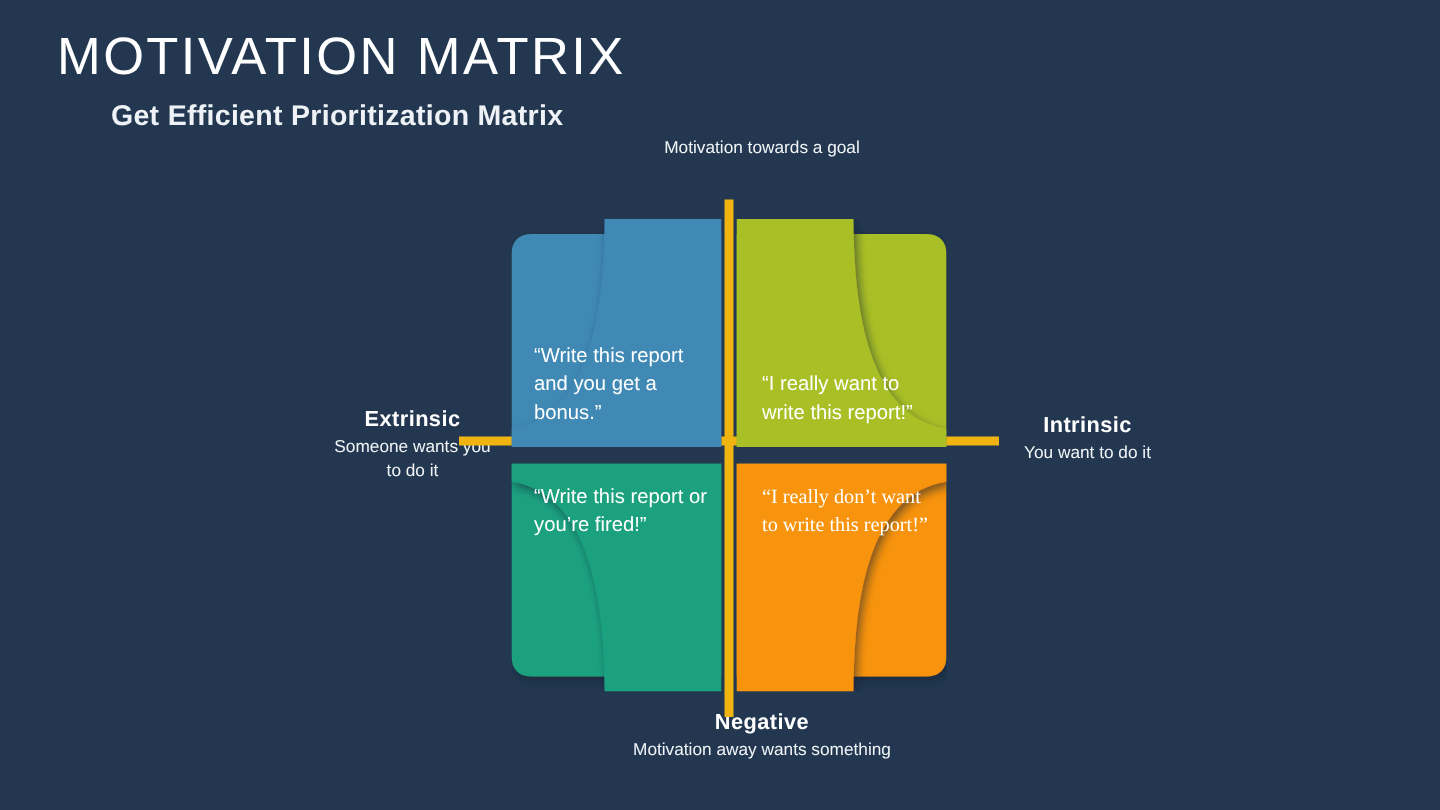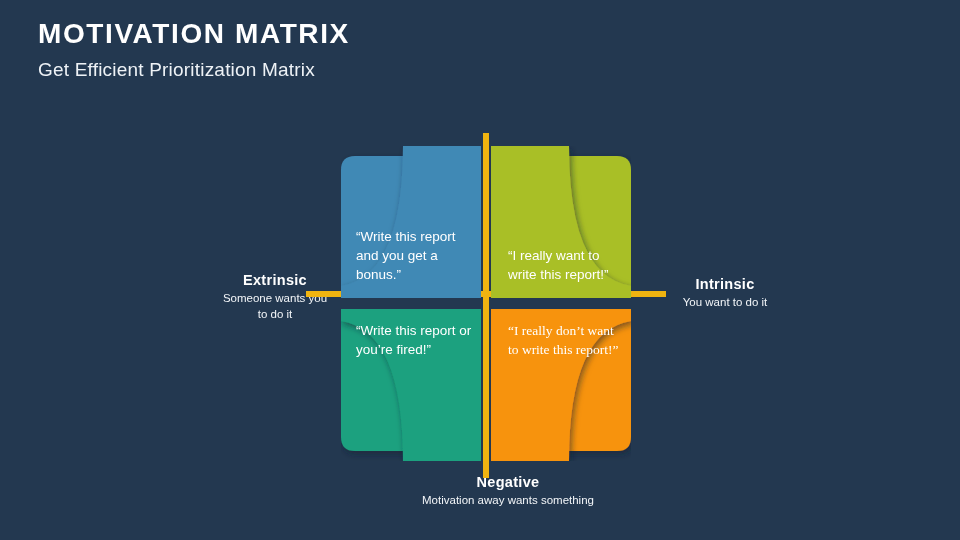--- a/index.html
+++ b/index.html
@@ -8,30 +8,31 @@
     background:#233850;
     font-family:"Liberation Sans", sans-serif;
     overflow:hidden;
     position:relative;
   }
 
   
   #header { position:absolute; left:38px; top:18px; }
   #slide-title {
     color:#ffffff;
-    font-size:28px;
-    font-weight:bold;
+    font-size:35px;
+    font-weight:normal;
     letter-spacing:1.6px;
   }
   #slide-subtitle {
     color:#eef2f6;
     font-size:19px;
-    font-weight:normal;
+    font-weight:bold;
     margin-top:9px;
     letter-spacing:.2px;
+    margin-left:36px;
   }
 
   
   #matrix-stage {
     position:absolute;
     left:228px; top:88px;
     width:560px; height:440px;
   }
 
   
@@ -94,20 +95,21 @@
 <body>
 
 <div id="header">
   <div id="slide-title">MOTIVATION MATRIX</div>
   <div id="slide-subtitle">Get Efficient Prioritization Matrix</div>
 </div>
 
 <div id="matrix-stage">
 
   <div id="axis-top" class="axis-label">
+    <span class="axis-desc">Motivation towards a goal</span>
   </div>
 
   <div id="axis-bottom" class="axis-label">
     <span class="axis-title">Negative</span>
     <span class="axis-desc">Motivation away wants something</span>
   </div>
 
   <div id="axis-left" class="axis-label">
     <span class="axis-title">Extrinsic</span>
     <span class="axis-desc">Someone wants you to do it</span>

